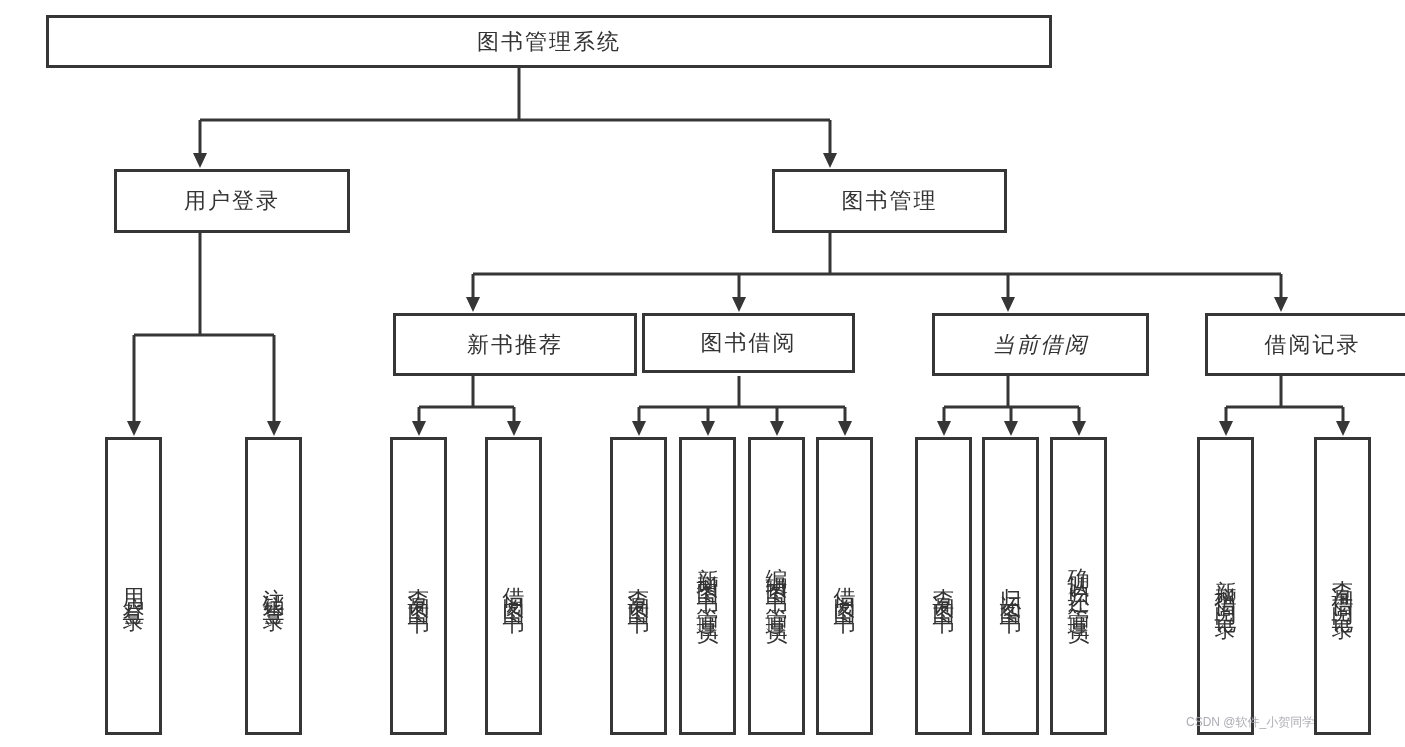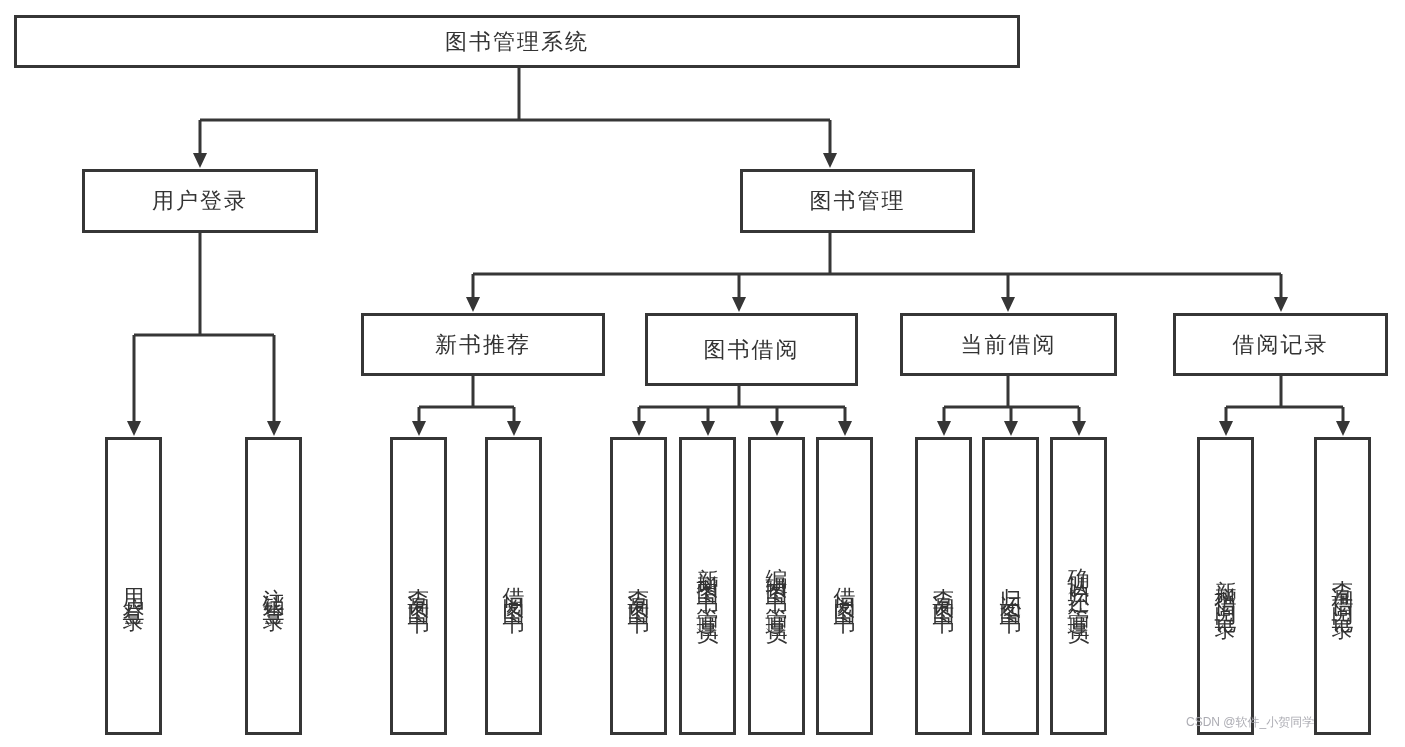--- a/index.html
+++ b/index.html
@@ -23,35 +23,35 @@
     background: #ffffff;
     display: flex;
     align-items: center;
     justify-content: center;
     color: #333333;
     font-size: 22px;
     letter-spacing: 2px;
     line-height: 1;
     text-align: center;
   }
-  .hnode { white-space: nowrap; }
+  .hnode { white-space: nowrap; margin-left: 32px; }
   .vnode span {
     writing-mode: vertical-rl;
     text-orientation: mixed;
     letter-spacing: 8px;
     line-height: 1;
     white-space: nowrap;
   }
   
   .n-root   { left: 14px;   top: 15px;  width: 1006px; height: 53px; }
   .n-login  { left: 82px;   top: 169px; width: 236px;  height: 64px; }
   .n-mgmt   { left: 740px;  top: 169px; width: 235px;  height: 64px; }
   .n-newrec { left: 361px;  top: 313px; width: 244px;  height: 63px; }
-  .n-borrow { left: 645px;  top: 313px; width: 213px;  height: 73px; }
-  .n-currb  { left: 900px;  top: 313px; width: 217px;  height: 63px; }
+  .n-borrow { left: 610px;  top: 313px; width: 213px;  height: 60px; }
+  .n-currb  { left: 900px;  top: 313px; width: 217px;  height: 63px; font-style: italic; }
   .n-record { left: 1173px; top: 313px; width: 215px;  height: 63px; }
   
   .vnode { top: 437px; width: 57px; height: 298px; }
   .l1  { left: 105px; }
   .l2  { left: 245px; }
   .l3  { left: 390px; }
   .l4  { left: 485px; }
   .l5  { left: 610px; }
   .l6  { left: 679px; }
   .l7  { left: 748px; }

